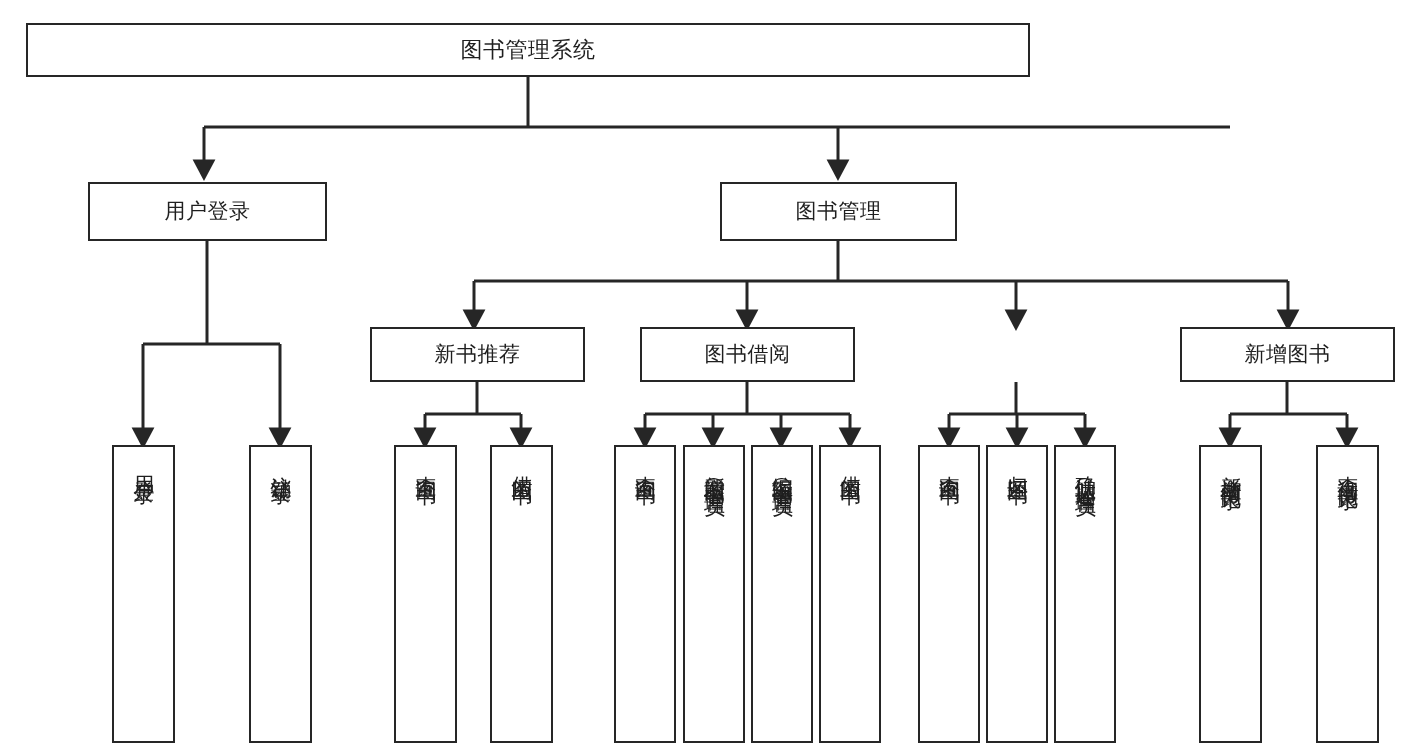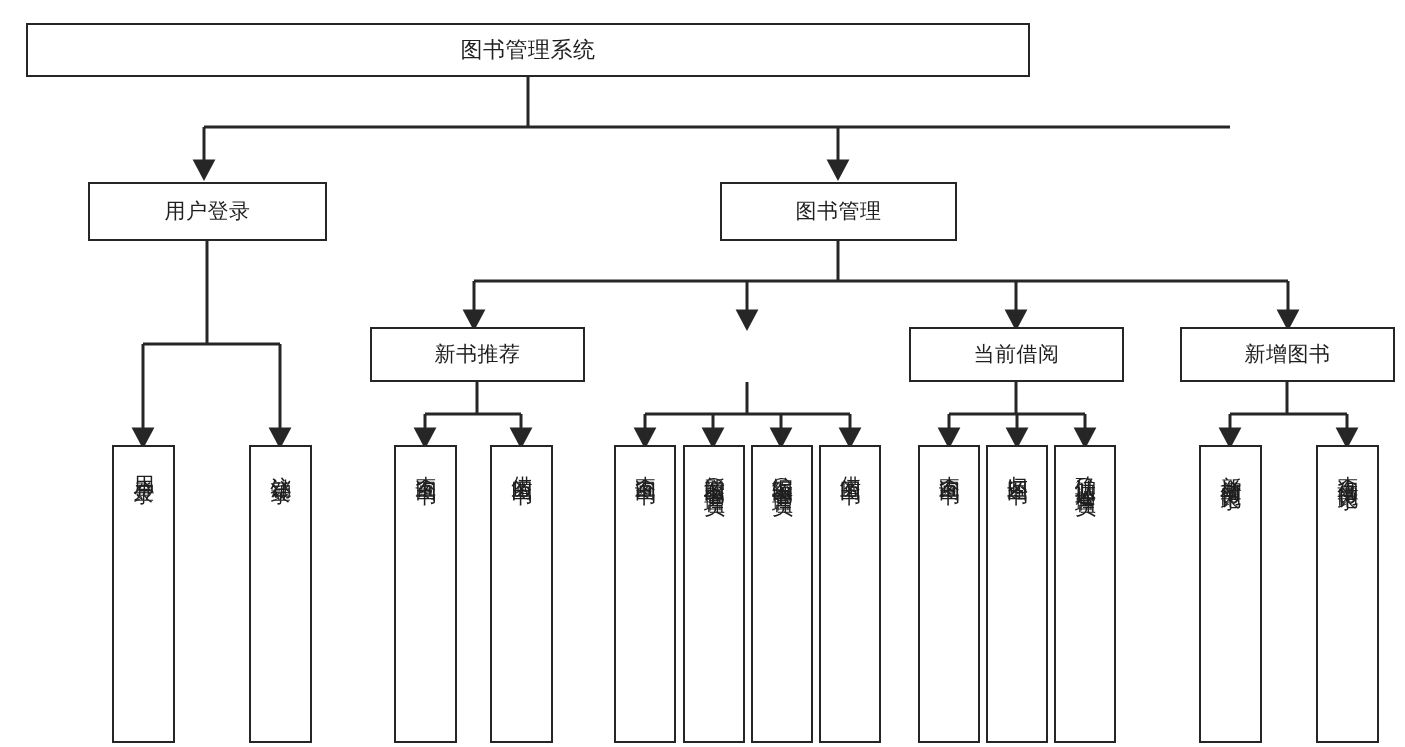--- a/index.html
+++ b/index.html
@@ -127,22 +127,22 @@
   <div class="node horiz" style="left:80px;top:173px;width:239px;height:59px;">
     <span class="label">用户登录</span>
   </div>
   <div class="node horiz" style="left:362px;top:318px;width:215px;height:55px;">
     <span class="label">新书推荐</span>
   </div>
 
   <div class="node horiz" style="left:712px;top:173px;width:237px;height:59px;">
     <span class="label">图书管理</span>
   </div>
-  <div class="node horiz" style="left:901px;top:318px;width:215px;height:55px;">
-    <span class="label">当前借阅</span>
+  <div class="node horiz" style="left:632px;top:318px;width:215px;height:55px;">
+    <span class="label">图书借阅</span>
   </div>
   <div class="node horiz" style="left:1172px;top:318px;width:215px;height:55px;">
     <span class="label">新增图书</span>
   </div>
 
   <div class="node vert" style="left:104px;top:436px;width:63px;height:298px;">
     <span class="label">用户登录</span>
   </div>
   <div class="node vert" style="left:241px;top:436px;width:63px;height:298px;">
     <span class="label">注销登录</span>

